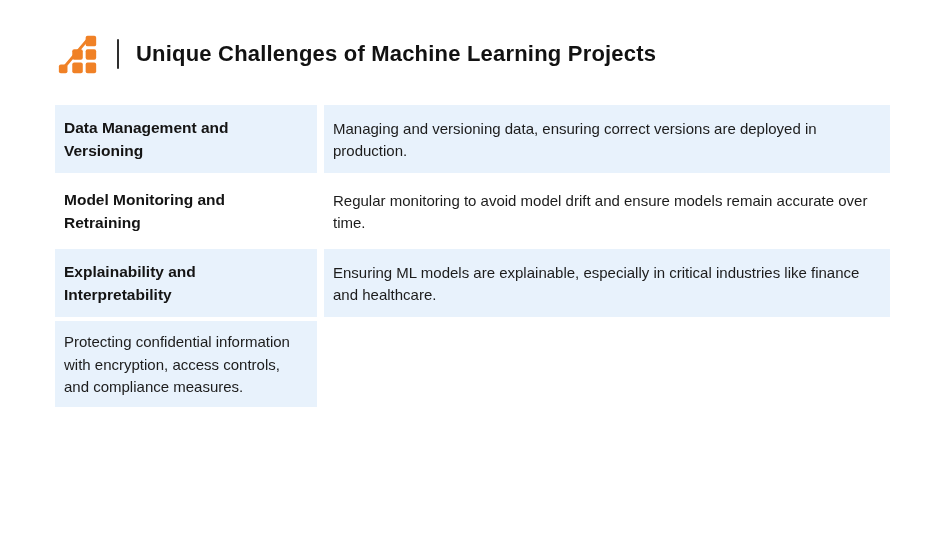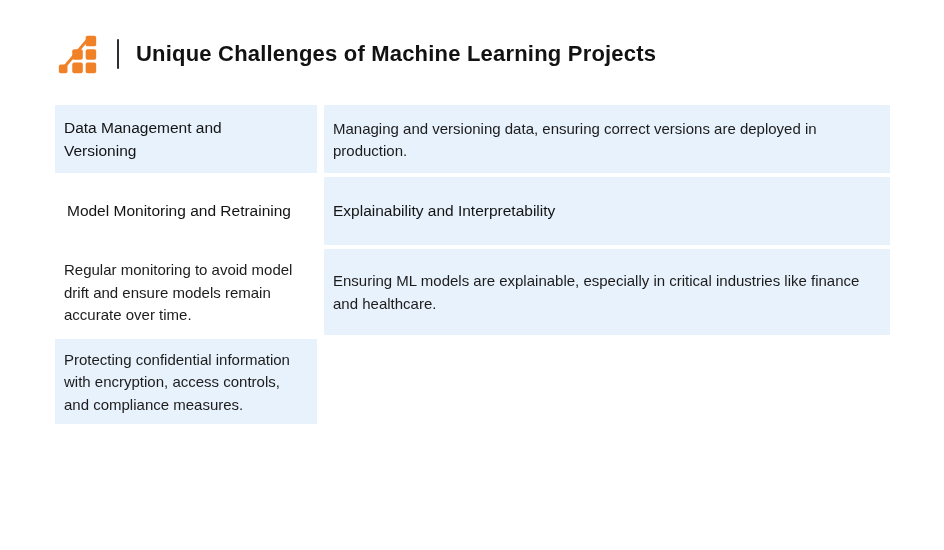--- a/index.html
+++ b/index.html
@@ -62,21 +62,21 @@
     padding: 0 10px 0 9px;
     letter-spacing: 0.2px;
   }
   .cell {
     min-height: 68px;
     display: flex;
     align-items: center;
     line-height: 1.5;
   }
   .cell.challenge {
-    font-weight: normal;
+    font-weight: bold;
     font-size: 15.5px;
     color: #141414;
     padding: 10px 26px 10px 9px;
   }
   .cell.desc {
     font-size: 15px;
     color: var(--body-text);
     padding: 10px 16px 8px 9px;
   }
   .row-odd { background: var(--row-alt-bg); }
@@ -108,26 +108,26 @@
   <div class="cell challenge row-odd">
     <span>Data Management and Versioning</span>
   </div>
   <div class="cell desc row-odd">
     <span>Managing and versioning data, ensuring correct versions are deployed in production.</span>
   </div>
 
   <div class="cell challenge row-even">
     <span>Model Monitoring and Retraining</span>
   </div>
+  <div class="cell desc row-even">
+    <span>Regular monitoring to avoid model drift and ensure models remain accurate over time.</span>
+  </div>
+
   <div class="cell challenge row-odd">
     <span>Explainability and Interpretability</span>
-  </div>
-
-  <div class="cell desc row-even">
-    <span>Regular monitoring to avoid model drift and ensure models remain accurate over time.</span>
   </div>
   <div class="cell desc row-odd">
     <span>Ensuring ML models are explainable, especially in critical industries like finance and healthcare.</span>
   </div>
 
 
   <div class="cell desc row-odd">
     <span>Protecting confidential information with encryption, access controls, and compliance measures.</span>
   </div>
 </main>

